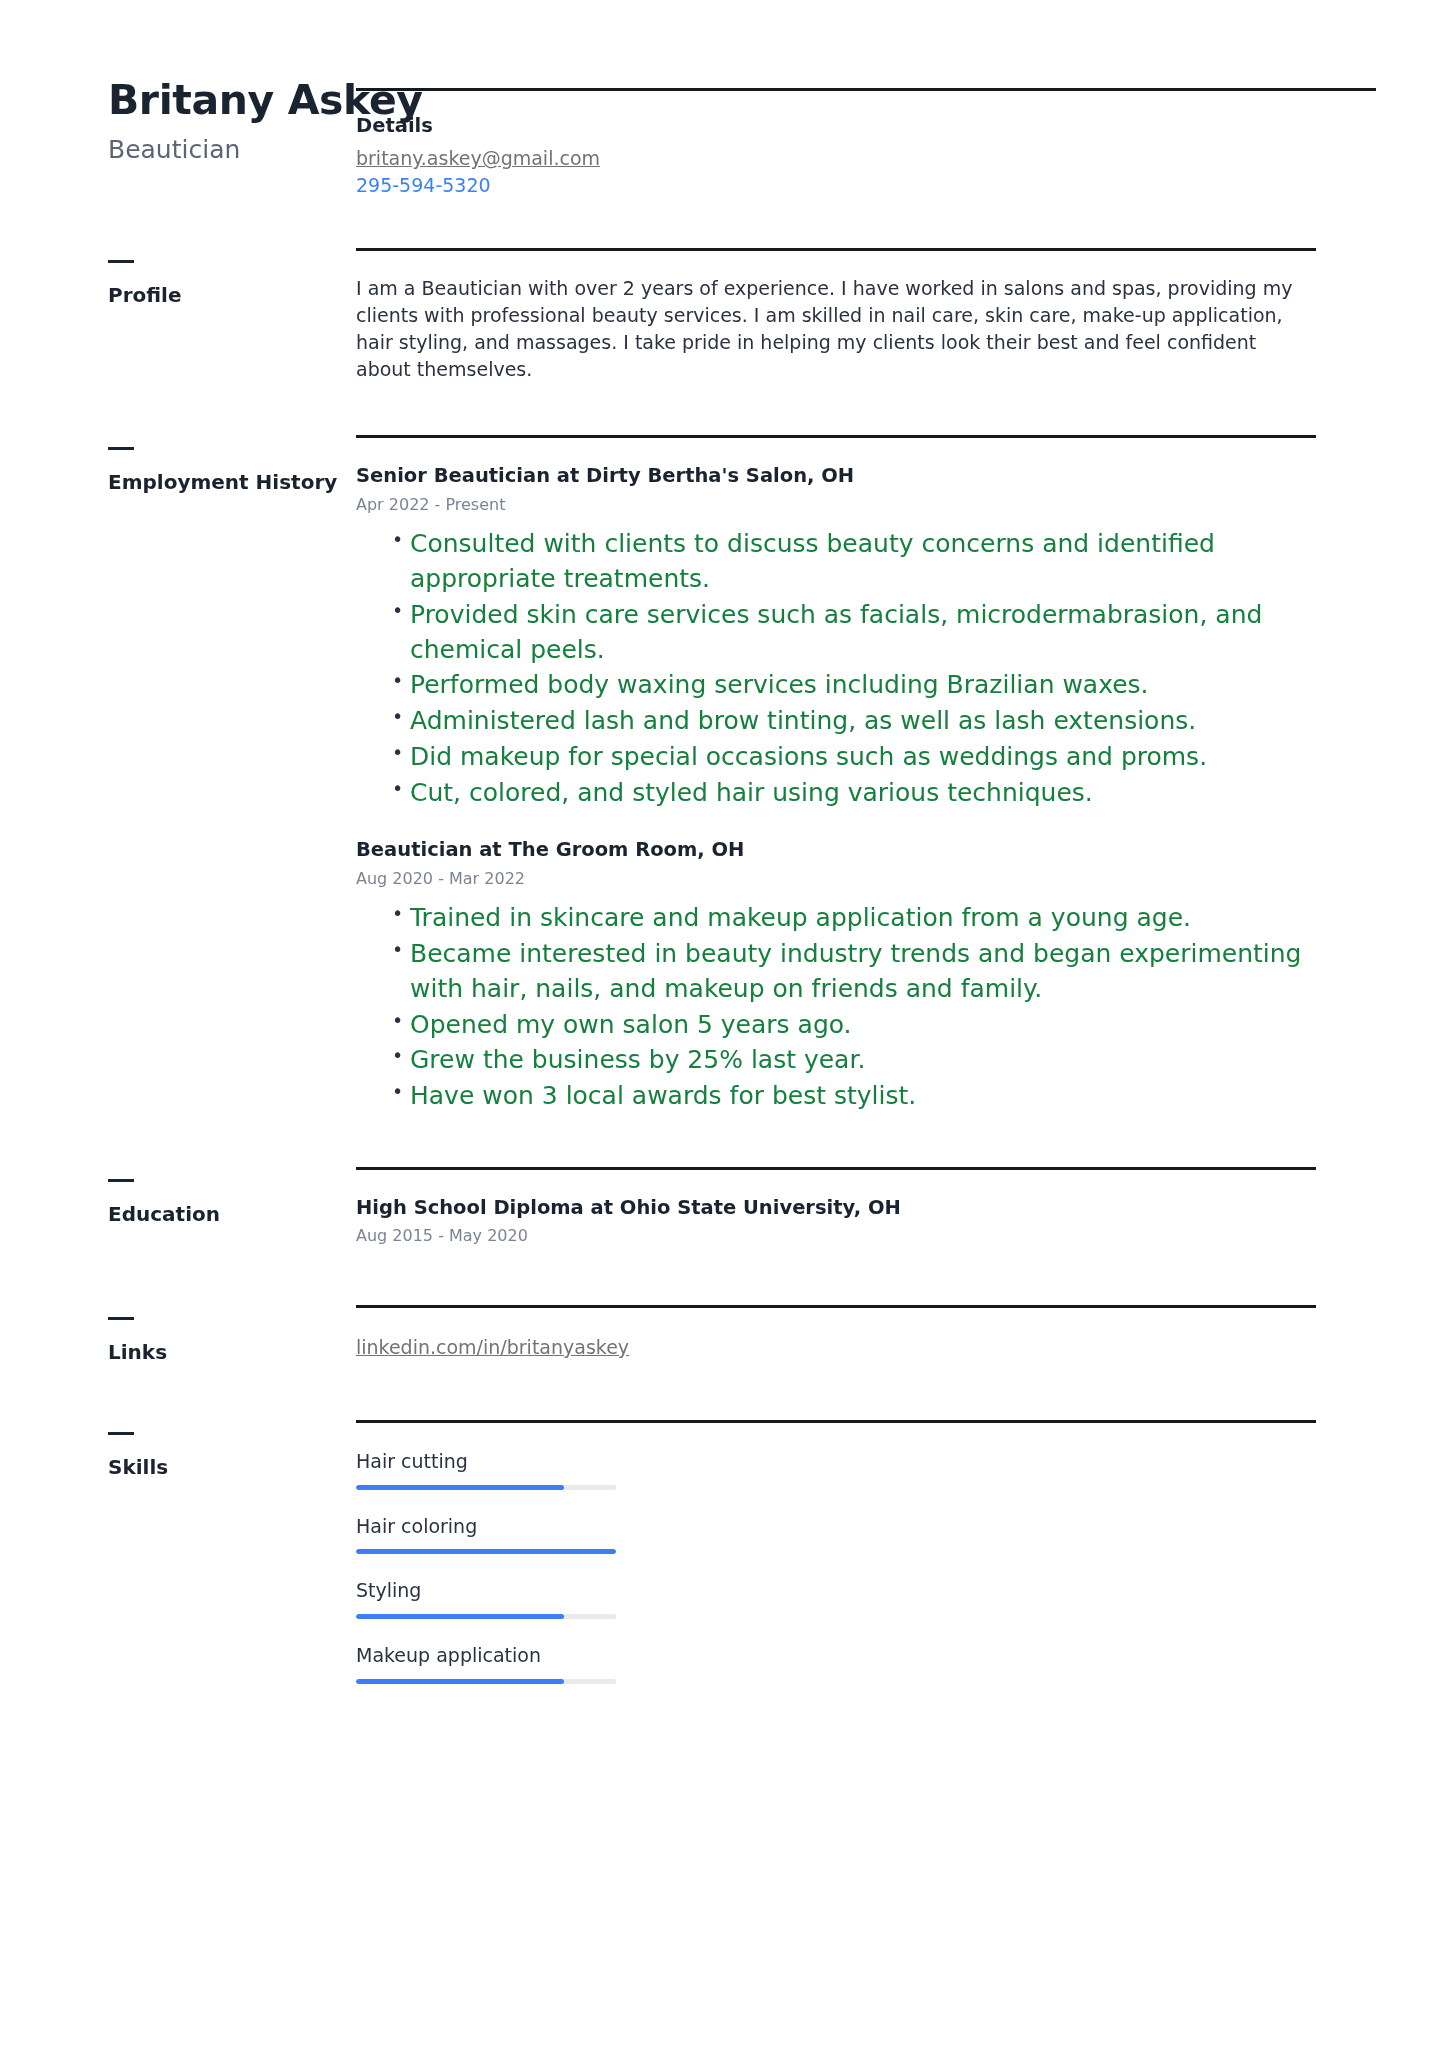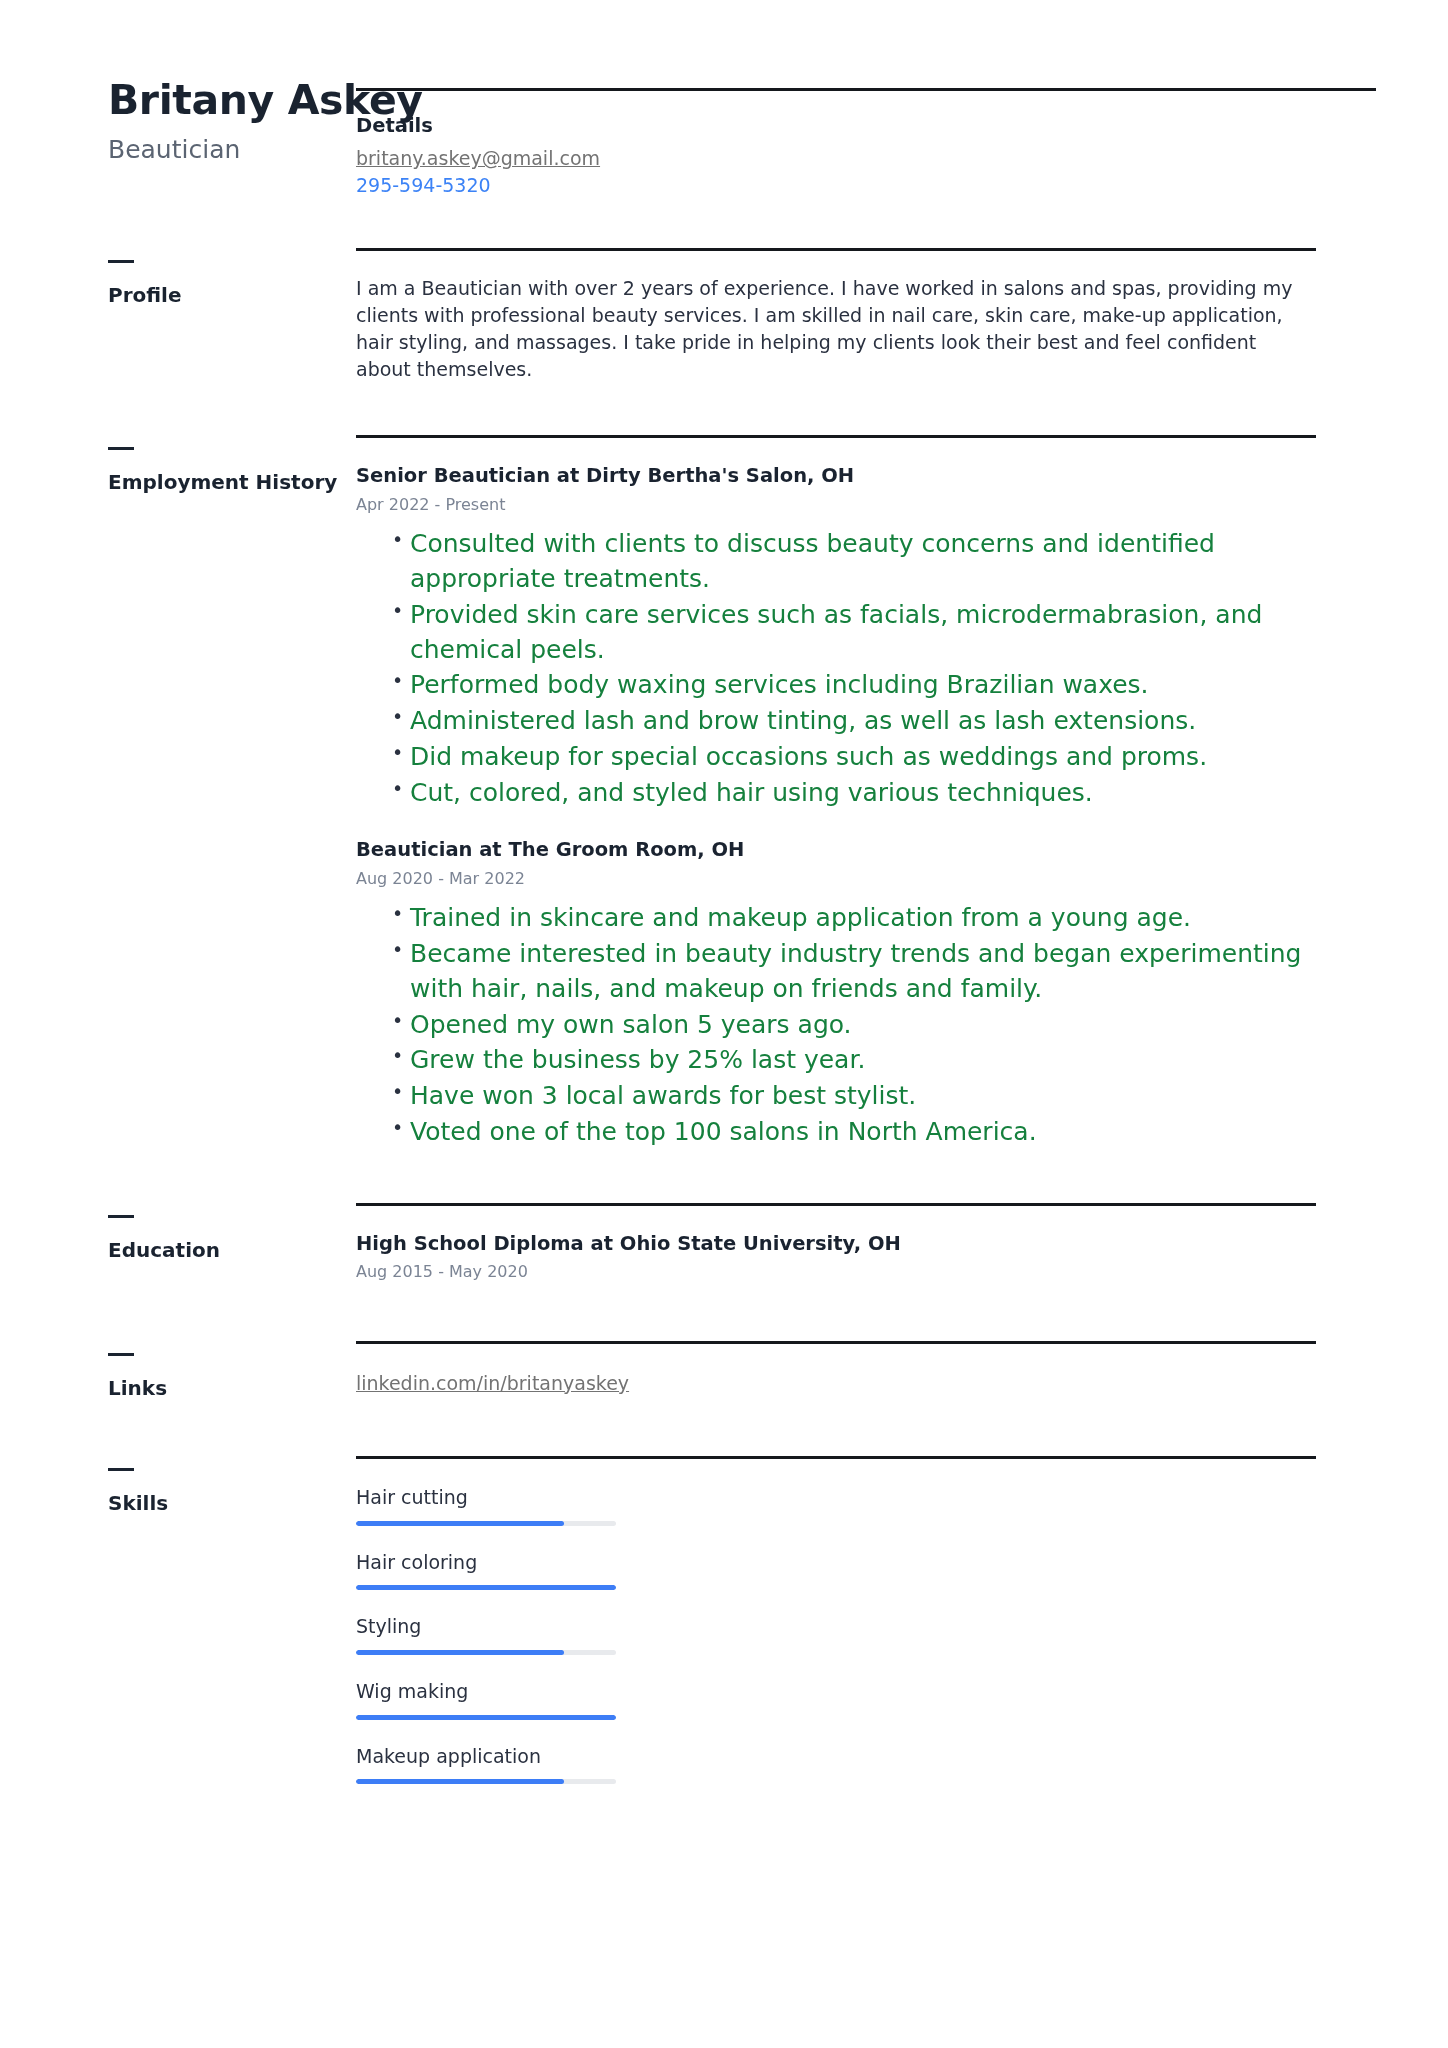--- a/index.html
+++ b/index.html
@@ -228,21 +228,20 @@
 
       <div>
         <div class="block-title">Beautician at The Groom Room, OH</div>
         <div class="block-date">Aug 2020 - Mar 2022</div>
         <ul class="bullets">
           <li>Trained in skincare and makeup application from a young age.</li>
           <li>Became interested in beauty industry trends and began experimenting with hair, nails, and makeup on friends and family.</li>
           <li>Opened my own salon 5 years ago.</li>
           <li>Grew the business by 25% last year.</li>
           <li>Have won 3 local awards for best stylist.</li>
-          <li>Voted one of the top 100 salons in North America.</li>
         </ul>
       </div>
     </div>
   </div>
 
   <div style="height:52px"></div>
 
   <div class="section">
     <div class="section-label-col">
       <div style="height:12px"></div>
@@ -300,26 +299,20 @@
         </div>
       </div>
 
       <div class="skill">
         <div class="skill-name">Styling</div>
         <div class="skill-track">
           <div class="skill-fill" style="width: 80%;"></div>
         </div>
       </div>
 
-      <div class="skill">
-        <div class="skill-name">Wig making</div>
-        <div class="skill-track">
-          <div class="skill-fill" style="width: 100%;"></div>
-        </div>
-      </div>
 
       <div class="skill">
         <div class="skill-name">Makeup application</div>
         <div class="skill-track">
           <div class="skill-fill" style="width: 80%;"></div>
         </div>
       </div>
 
     </div>
   </div>

